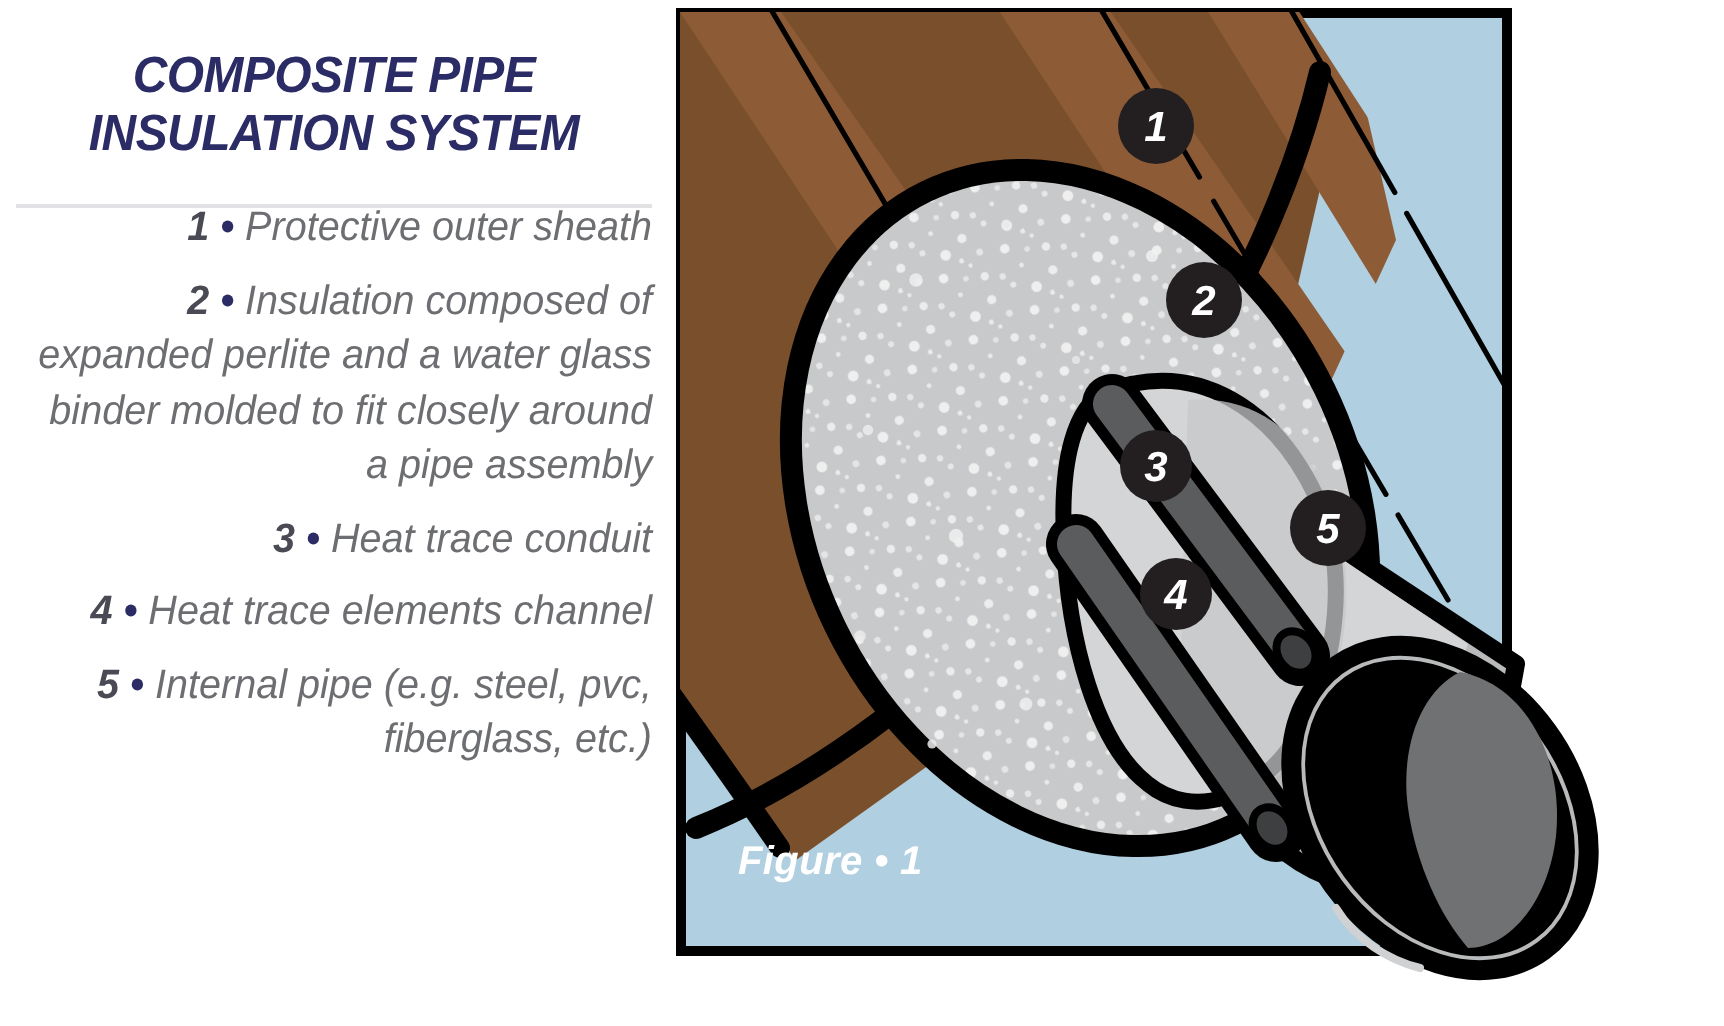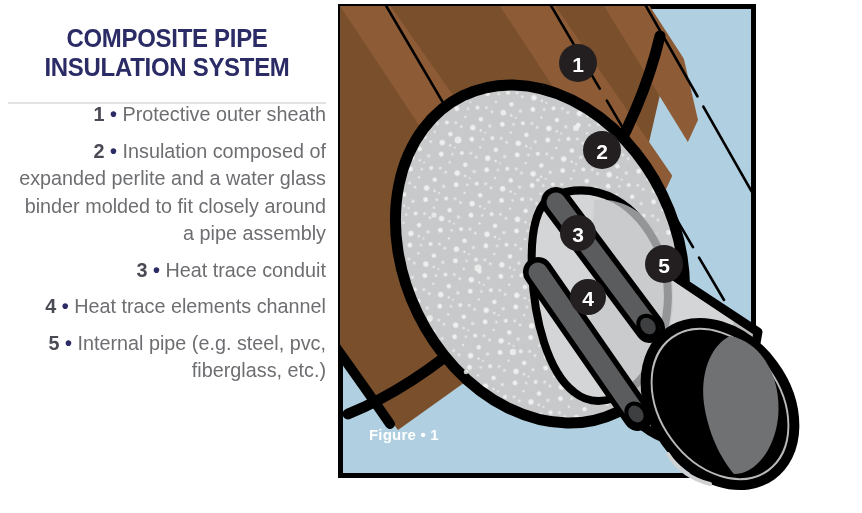--- a/index.html
+++ b/index.html
@@ -7,21 +7,21 @@
     background: #ffffff;
   }
   body {
     width: 862px; height: 513px;
     font-family: "Liberation Sans", sans-serif;
     overflow: hidden;
     position: relative;
   }
   #page {
     position: absolute; inset: 0;
-    width: 862px; height: 371px;
+    width: 862px; height: 371px; font-style: italic;
   }
 
   
   .left-col {
     position: absolute;
     left: 0; top: 0;
     width: 332px; height: 513px;
     box-sizing: border-box;
     padding: 0;
   }
@@ -78,21 +78,21 @@
     width: 418px; height: 474px;
     background: #b0cfe0;
     border: 5px solid #000000;
     box-sizing: border-box;
   }
   .fig-caption {
     position: absolute;
     left: 26px; bottom: 30px;
     color: #ffffff;
     font-weight: bold;
-    font-size: 15px;
+    font-size: 20px;
     letter-spacing: 0.2px;
     z-index: 40;
   }
   
   .illus {
     position: absolute;
     left: 338px; top: 0px;
     width: 524px; height: 513px;
     overflow: visible;
     pointer-events: none;

